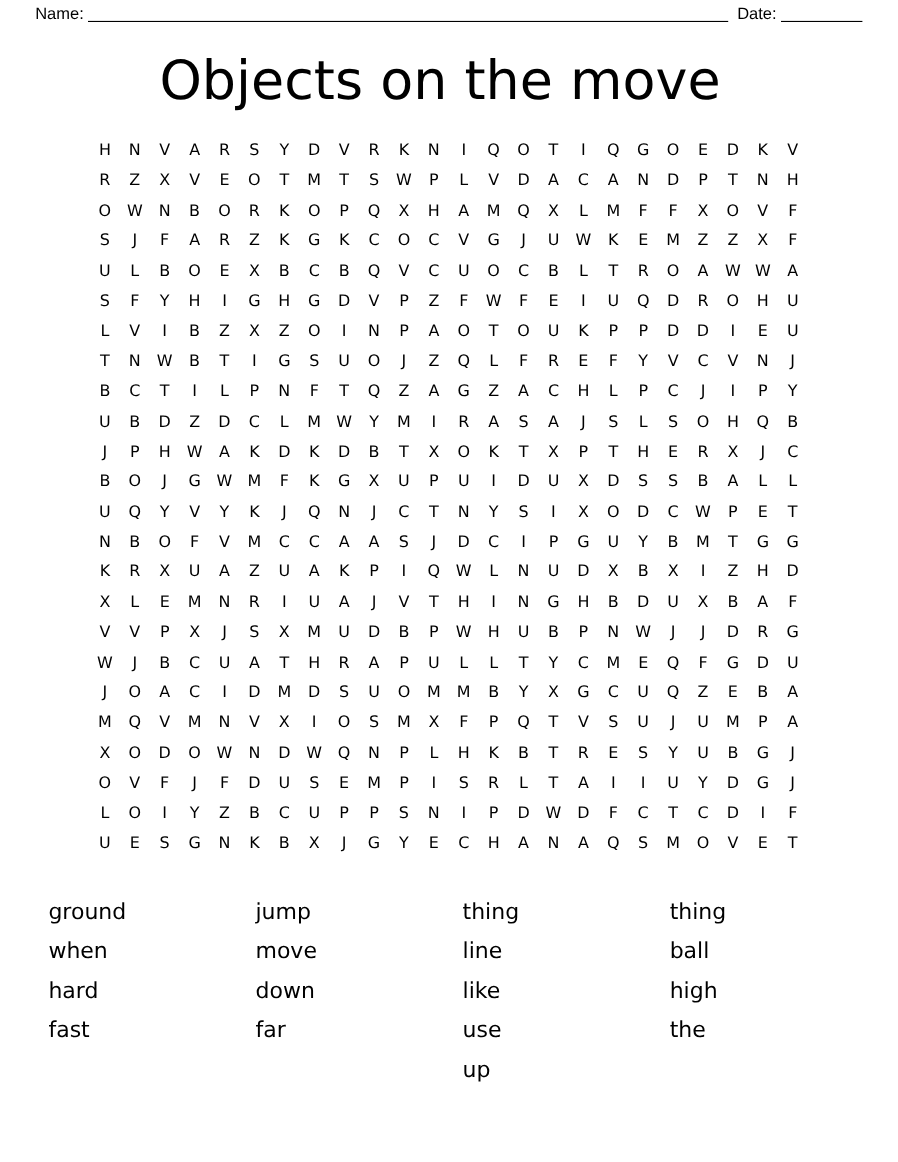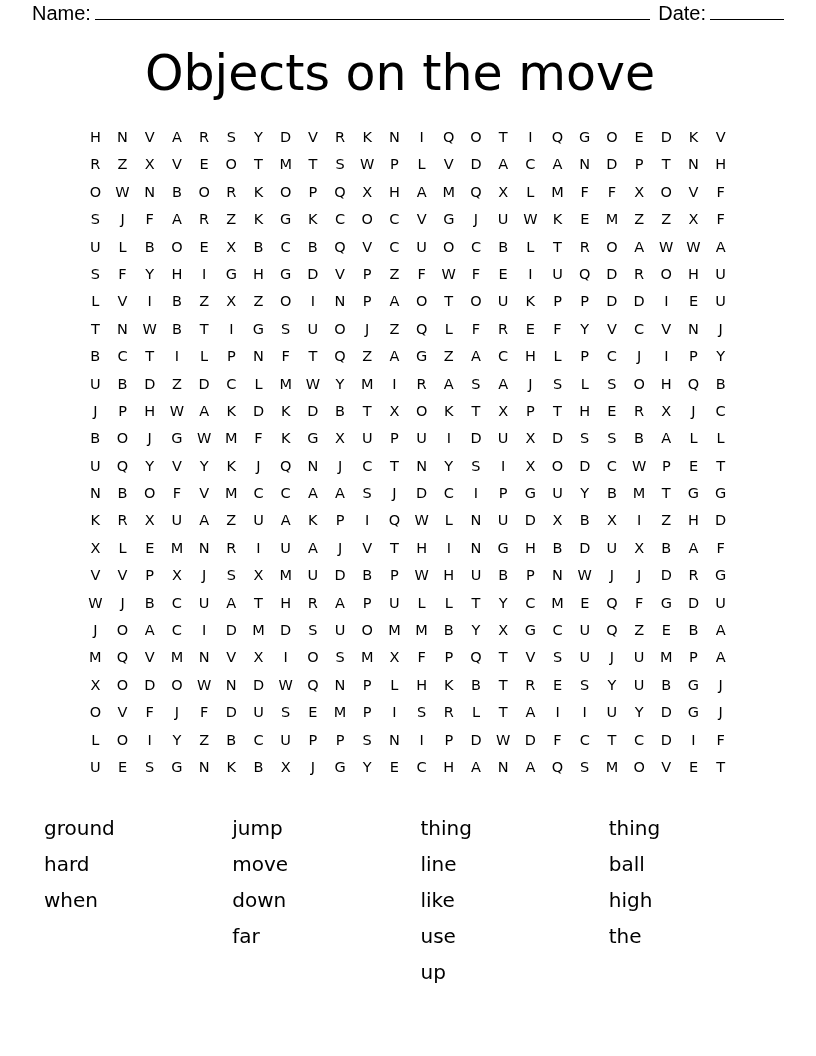--- a/index.html
+++ b/index.html
@@ -21,21 +21,21 @@
     display: flex;
     align-items: flex-end;
     padding: 4px 32px 0 32px;
     font-size: 15px;
     line-height: 18px;
     height: 22px;
     box-sizing: border-box;
   }
   .header-label {
     white-space: nowrap;
-    font-size: 20px;
+    font-size: 15px;
     text-align: right;
   }
   .rule {
     border-bottom: 1px solid #000;
     height: 14px;
     margin: 0 0 2px 4px;
   }
   .rule-name { flex: 1 1 auto; }
   .rule-date { width: 74px; flex: 0 0 74px; }
   .header-date-label { margin-left: 8px; }
@@ -682,22 +682,23 @@
       <div class="cell">O</div>
       <div class="cell">V</div>
       <div class="cell">E</div>
       <div class="cell">T</div>
     </div>
 </div>
 
 <div class="words" id="words">
     <div class="word-col">
       <div class="word">ground</div>
+      <div class="word">when</div>
       <div class="word">hard</div>
-      <div class="word">when</div>
+      <div class="word">fast</div>
     </div>
     <div class="word-col">
       <div class="word">jump</div>
       <div class="word">move</div>
       <div class="word">down</div>
       <div class="word">far</div>
     </div>
     <div class="word-col">
       <div class="word">thing</div>
       <div class="word">line</div>

